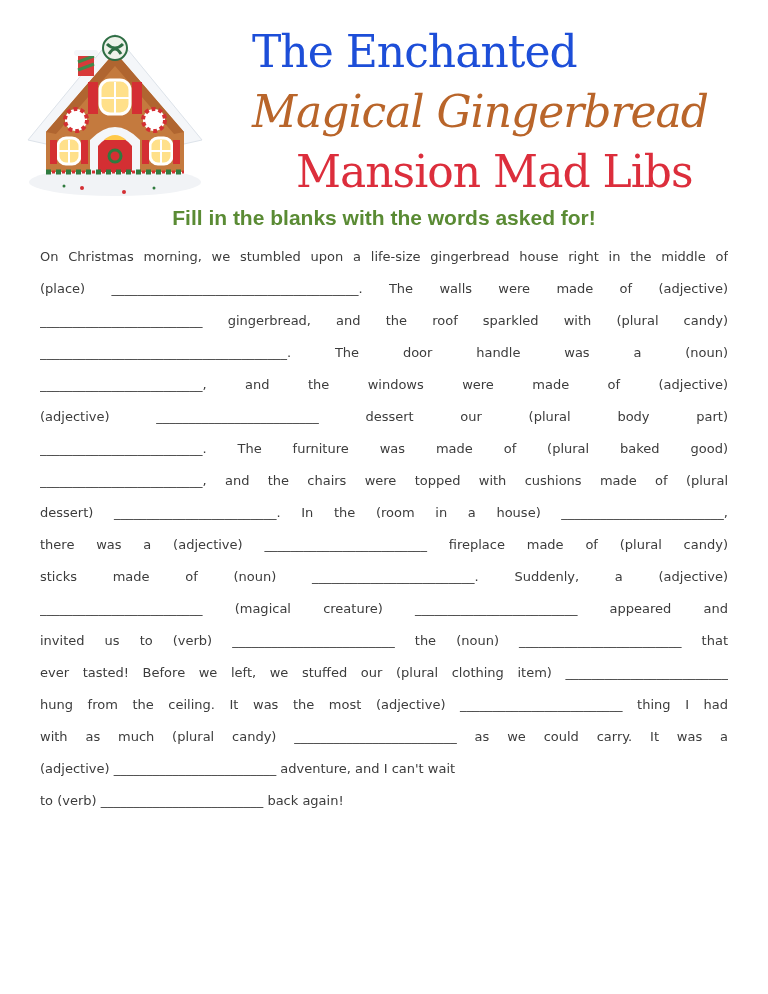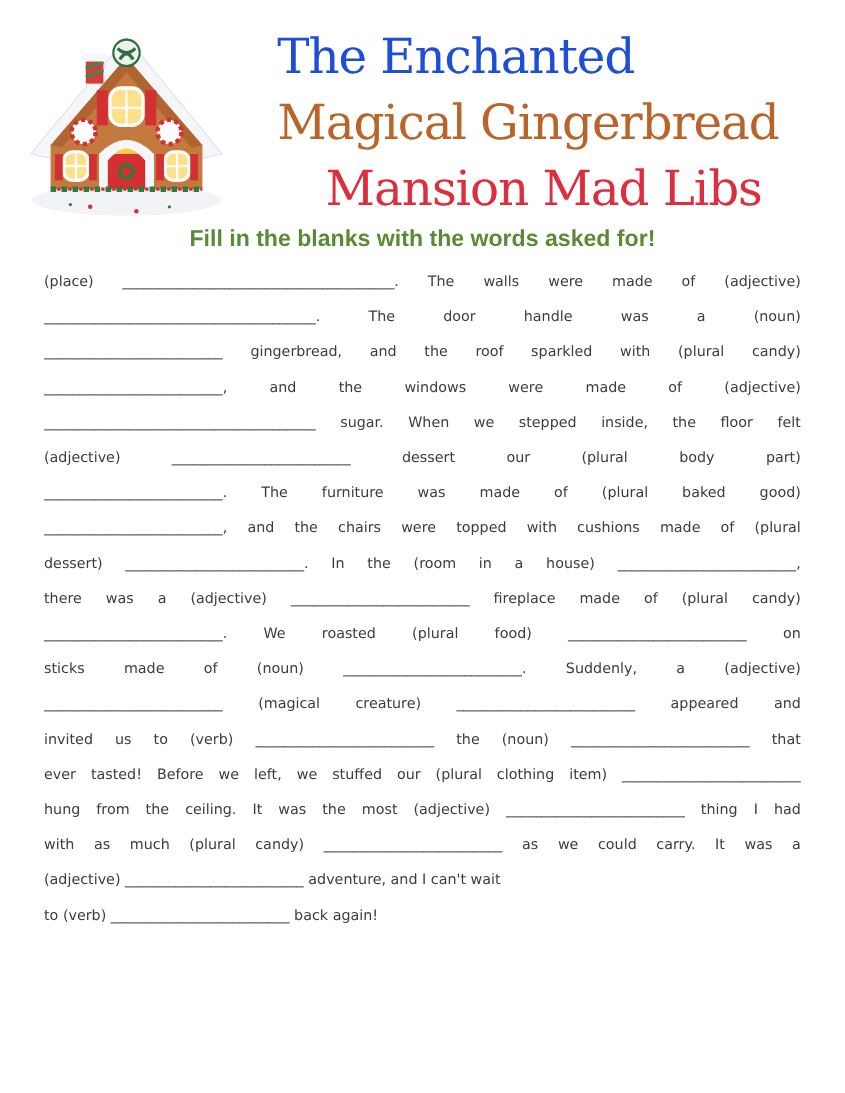--- a/index.html
+++ b/index.html
@@ -3,21 +3,21 @@
 <meta charset="utf-8">
 <style>
   html, body { margin:0; padding:0; background:#ffffff; }
   body { width:768px; height:994px; position:relative; overflow:hidden; font-family:"DejaVu Sans", sans-serif; }
 
   .house { position:absolute; left:24px; top:22px; width:182px; height:178px; }
 
   .title-block { position:absolute; left:252px; top:22px; width:510px; }
   .title-line { font-family:"DejaVu Serif", serif; font-size:44px; line-height:60px; letter-spacing:-1px; white-space:nowrap; }
   .title-line.l1 { color:#1d4ed8; }
-  .title-line.l2 { color:#b9652a; }
+  .title-line.l2 { color:#b9652a;font-style:italic; }
   .title-line.l3 { color:#dc2e3c;margin-left:44px; }
 
   .subtitle { position:absolute; left:0; width:768px; top:206px; text-align:center;
     font-family:"Liberation Sans", sans-serif; font-weight:bold; font-size:21px; color:#5a8b34; }
 
   .body-text { position:absolute; left:40px; top:241px; width:688px;
     font-family:"DejaVu Sans", sans-serif; font-size:13px; color:#3c3c3c;
     line-height:32px; text-align:justify; }
   .line { display:block; text-align:justify; text-align-last:justify; height:32px; white-space:nowrap; overflow:hidden; }
   .line.last { text-align-last:left; }
@@ -73,31 +73,30 @@
 
 <div class="title-block">
   <div class="title-line l1">The Enchanted</div>
   <div class="title-line l2">Magical Gingerbread</div>
   <div class="title-line l3">Mansion Mad Libs</div>
 </div>
 
 <div class="subtitle">Fill in the blanks with the words asked for!</div>
 
 <div class="body-text">
+  <span class="line">On Christmas morning, we stumbled upon a life-size gingerbread house right in the middle of</span>
   <span class="line">(place) ______________________________________. The walls were made of (adjective)</span>
+  <span class="line">_________________________ gingerbread, and the roof sparkled with (plural candy)</span>
   <span class="line">______________________________________. The door handle was a (noun)</span>
-  <span class="line">_________________________ gingerbread, and the roof sparkled with (plural candy)</span>
   <span class="line">_________________________, and the windows were made of (adjective)</span>
-  <span class="line">______________________________________ sugar. When we stepped inside, the floor felt</span>
   <span class="line">(adjective) _________________________ dessert our (plural body part)</span>
   <span class="line">_________________________. The furniture was made of (plural baked good)</span>
   <span class="line">_________________________, and the chairs were topped with cushions made of (plural</span>
   <span class="line">dessert) _________________________. In the (room in a house) _________________________,</span>
   <span class="line">there was a (adjective) _________________________ fireplace made of (plural candy)</span>
-  <span class="line">_________________________. We roasted (plural food) _________________________ on</span>
   <span class="line">sticks made of (noun) _________________________. Suddenly, a (adjective)</span>
   <span class="line">_________________________ (magical creature) _________________________ appeared and</span>
   <span class="line">invited us to (verb) _________________________ the (noun) _________________________ that</span>
   <span class="line">ever tasted! Before we left, we stuffed our (plural clothing item) _________________________</span>
   <span class="line">hung from the ceiling. It was the most (adjective) _________________________ thing I had</span>
   <span class="line">with as much (plural candy) _________________________ as we could carry. It was a</span>
   <span class="line last">(adjective) _________________________ adventure, and I can't wait</span>
   <span class="line last">to (verb) _________________________ back again!</span>
 </div>
 

